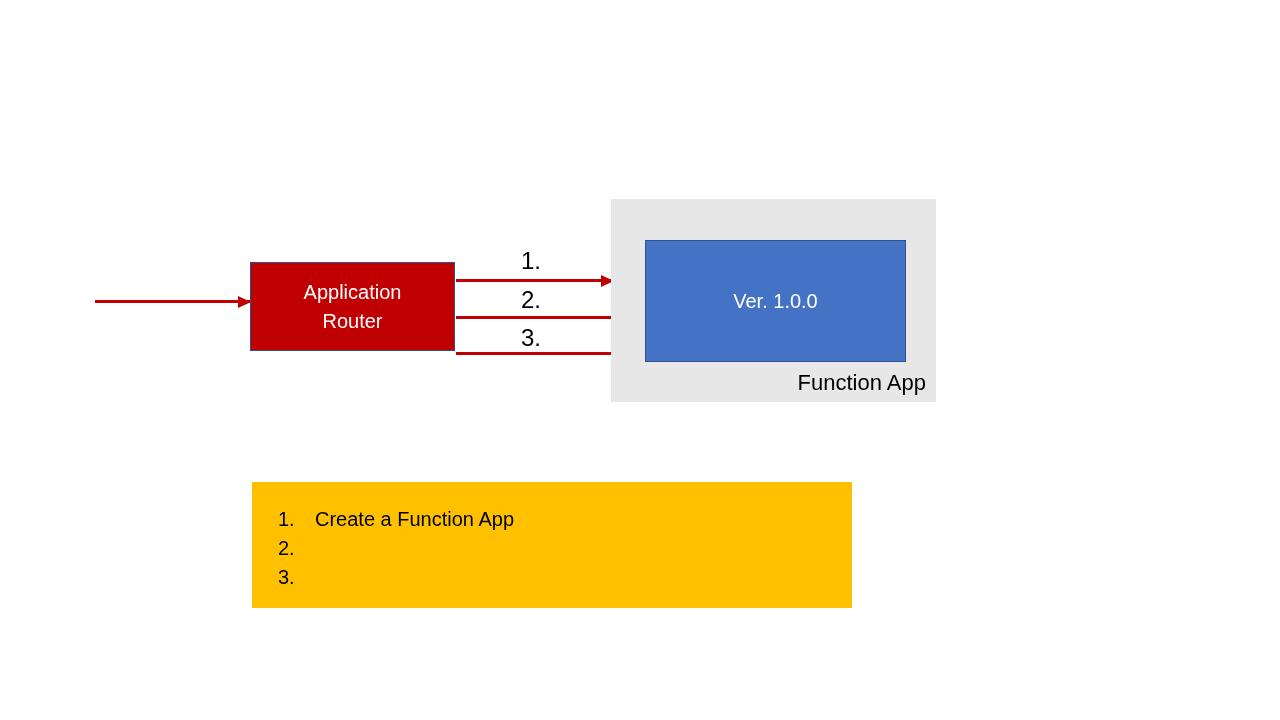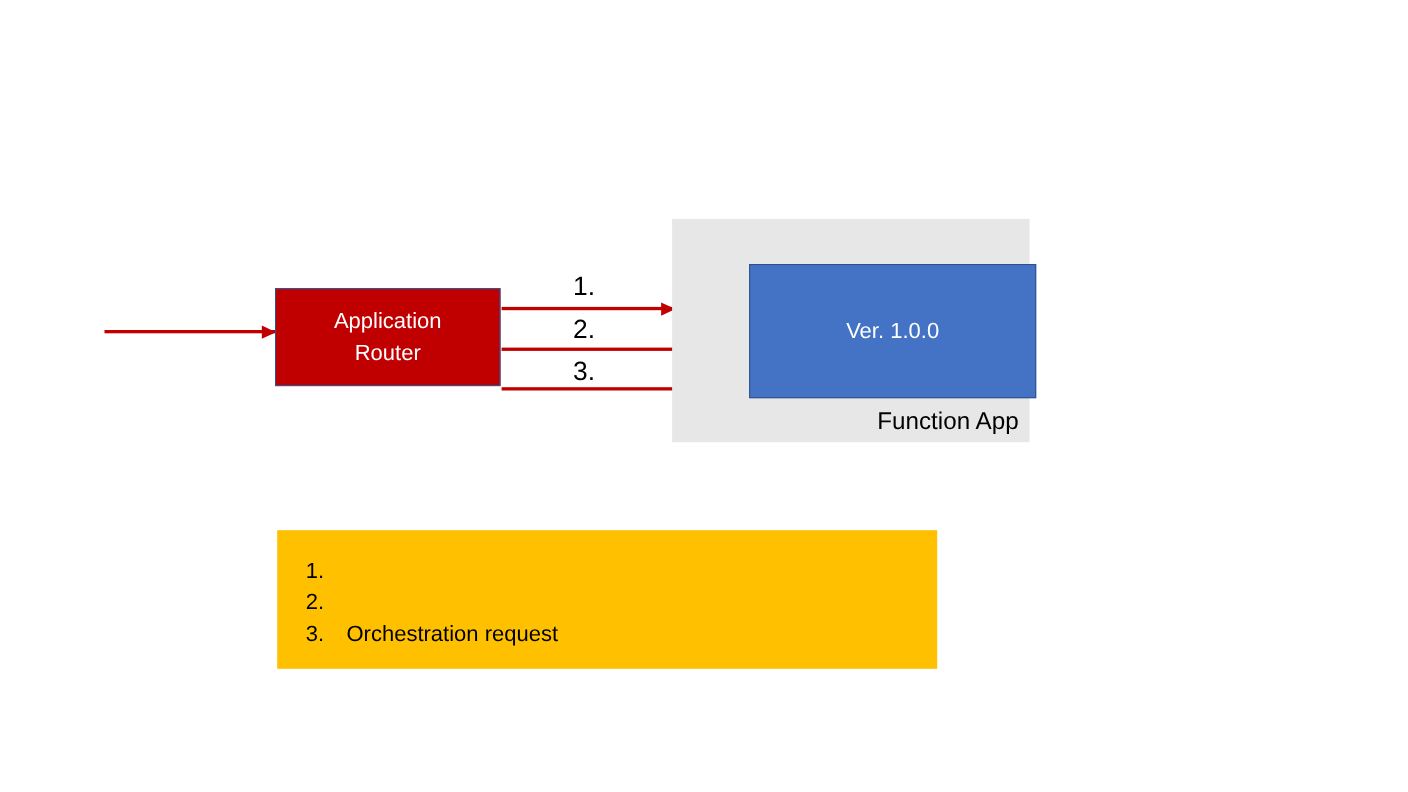--- a/index.html
+++ b/index.html
@@ -78,21 +78,20 @@
   .version-box {
     position: absolute;
     left: 34px; top: 41px;
     width: 261px; height: 122px;
     background: #4472C4;
     border: 1.5px solid #2F528F;
     box-sizing: border-box;
     display: flex;
     align-items: center;
     justify-content: center;
-    margin-left: 36px;
   }
   .version-label {
     color: #ffffff;
     font-size: 20px;
   }
   .fa-label {
     position: absolute;
     right: 10px;
     bottom: 6px;
     font-size: 22px;
@@ -141,23 +140,23 @@
   <div class="function-app">
     <div class="version-box">
       <span class="version-label">Ver. 1.0.0</span>
     </div>
     <div class="fa-label">Function App</div>
   </div>
 
   <div class="legend">
     <div class="legend-row">
       <span class="legend-num">1.</span>
+      <span class="legend-text">Create a Function App</span>
     </div>
     <div class="legend-row">
       <span class="legend-num">2.</span>
     </div>
     <div class="legend-row">
       <span class="legend-num">3.</span>
-      <span class="legend-text">Orchestration request</span>
     </div>
   </div>
 
 </div>
 
 </body></html>

